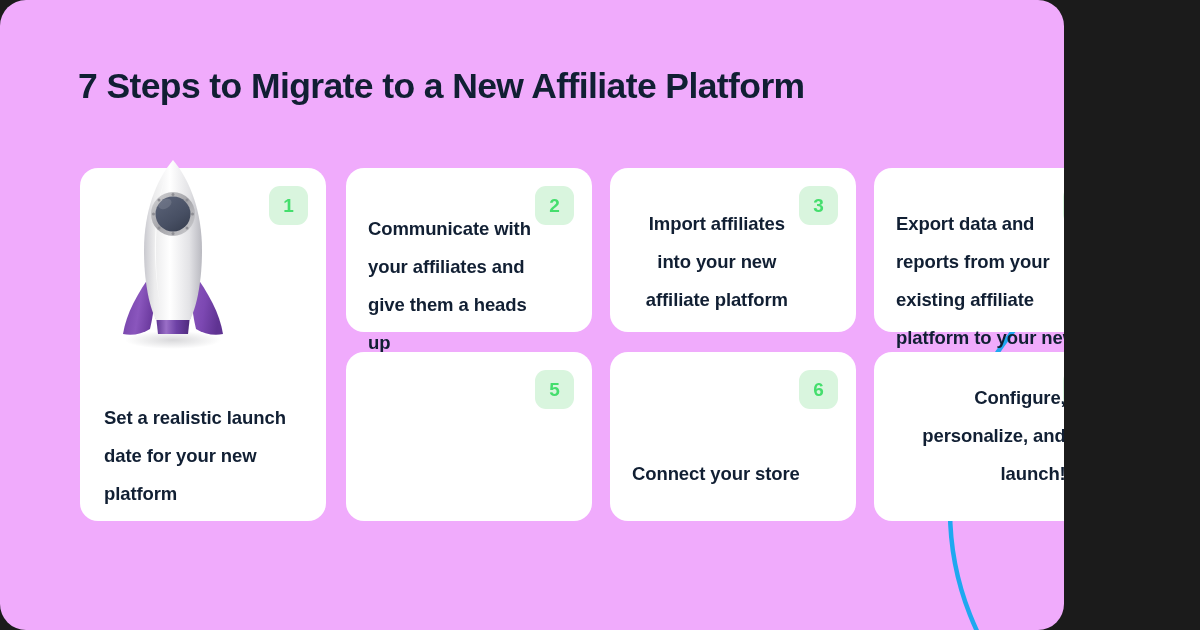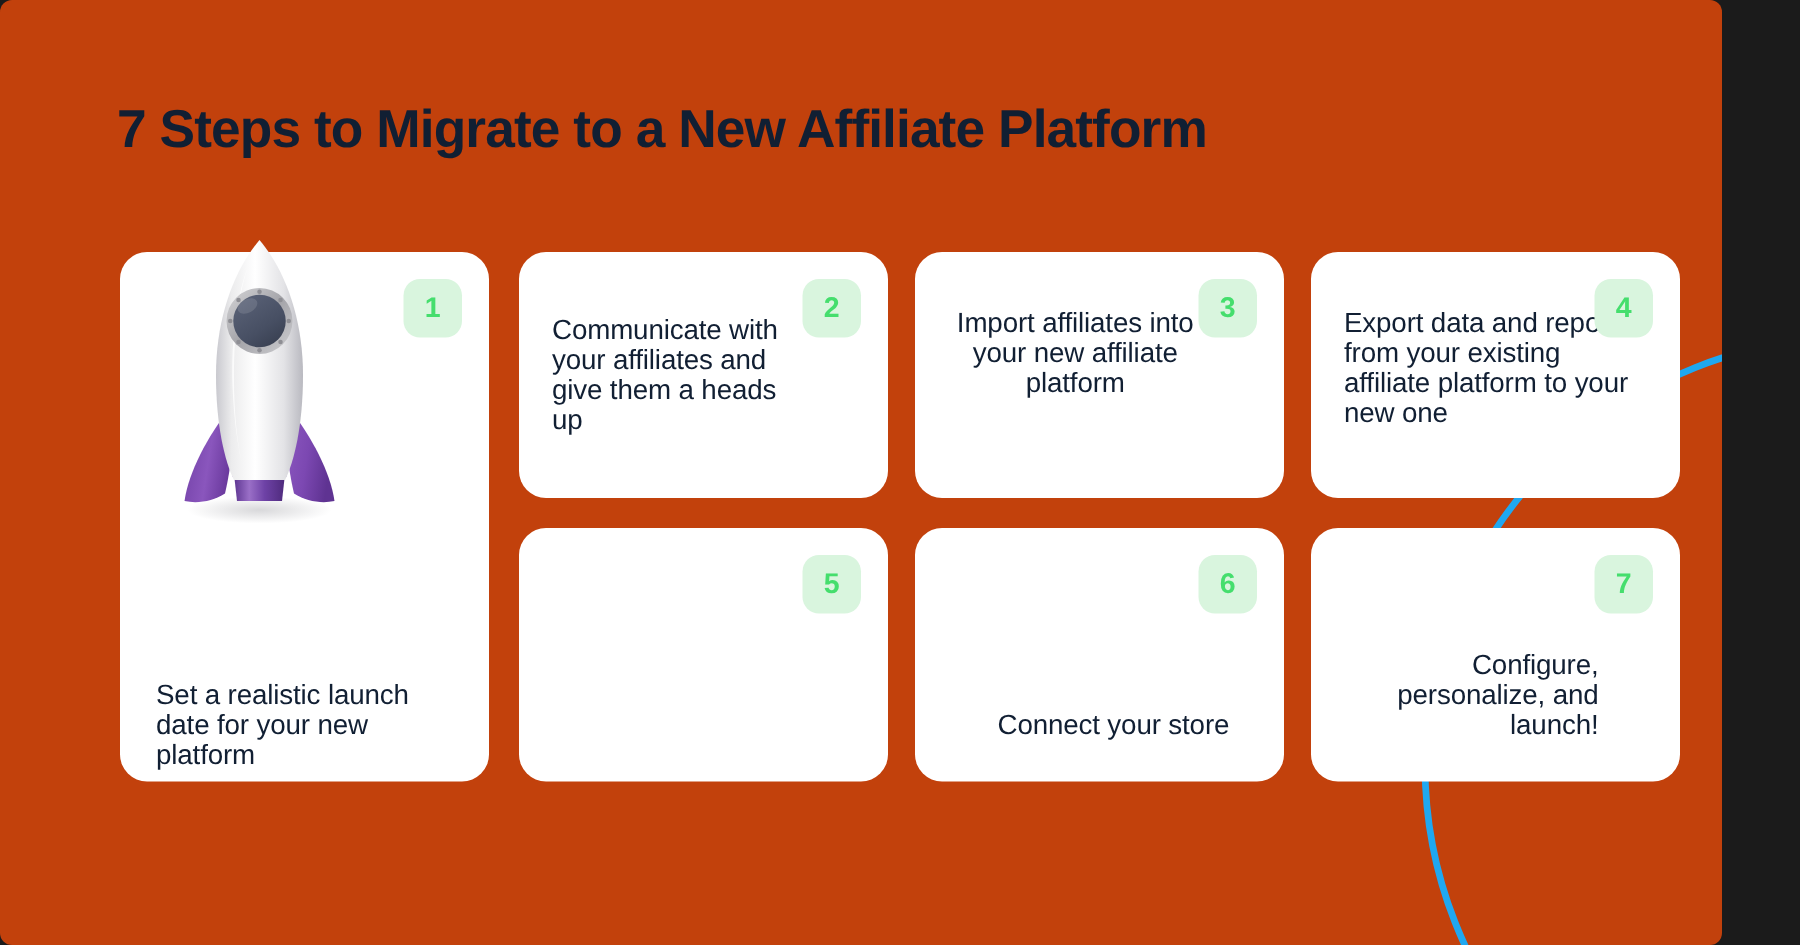--- a/index.html
+++ b/index.html
@@ -10,24 +10,24 @@
   }
   body {
     width: 1200px;
     height: 630px;
     overflow: hidden;
     font-family: "Liberation Sans", "DejaVu Sans", sans-serif;
   }
 
   .canvas {
     position: relative;
-    width: 1148px;
+    width: 1064px;
     height: 630px;
-    background: #c2410c;
-    border-radius: 8px;
+    background: #f0abfc;
+    border-radius: 26px;
     overflow: hidden;
     box-sizing: border-box;
   }
 
   
   .arc-layer {
     position: absolute;
     inset: 0;
     width: 1200px;
     height: 630px;
@@ -77,22 +77,22 @@
     font-size: 19px;
     font-weight: 700;
     display: flex;
     align-items: center;
     justify-content: center;
     line-height: 1;
   }
 
   .card-text {
     font-size: 18.5px;
-    line-height: 20px;
-    font-weight: 400;
+    line-height: 38px;
+    font-weight: 700;
     letter-spacing: -0.1px;
     color: #111f33;
     max-width: 84%;
   }
 
   
   #card-1 { left: 80px; top: 168px; width: 246px; height: 353px; }
   #card-1 .card-inner { padding: 0; }
   .rocket-wrap {
     position: absolute;
@@ -117,21 +117,21 @@
   #card-4 .card-text { padding-top: 17px; max-width: 90%; }
   #card-4 .card-text { max-width: 198px; }
 
   
   #card-5 { left: 346px; top: 352px; width: 246px; height: 169px; }
   #card-6 { left: 610px; top: 352px; width: 246px; height: 169px; }
   #card-7 { left: 874px; top: 352px; width: 246px; height: 169px; }
   #card-5 .card-text { padding-top: 22px; }
   #card-6 .card-inner,
   #card-7 .card-inner { justify-content: flex-end; }
-  #card-6 .card-text { padding-bottom: 6px; margin-left: 33px; }
+  #card-6 .card-text { padding-bottom: 6px; }
   #card-7 .card-text { padding-bottom: 6px; text-align: right; }
 </style>
 </head>
 <body>
 
 <div class="canvas">
 
   <svg class="arc-layer" viewBox="0 0 1200 630" aria-hidden="true">
     <circle cx="1235" cy="510" r="285" fill="none" stroke="#1fa8f0" stroke-width="4.5"></circle>
   </svg>

